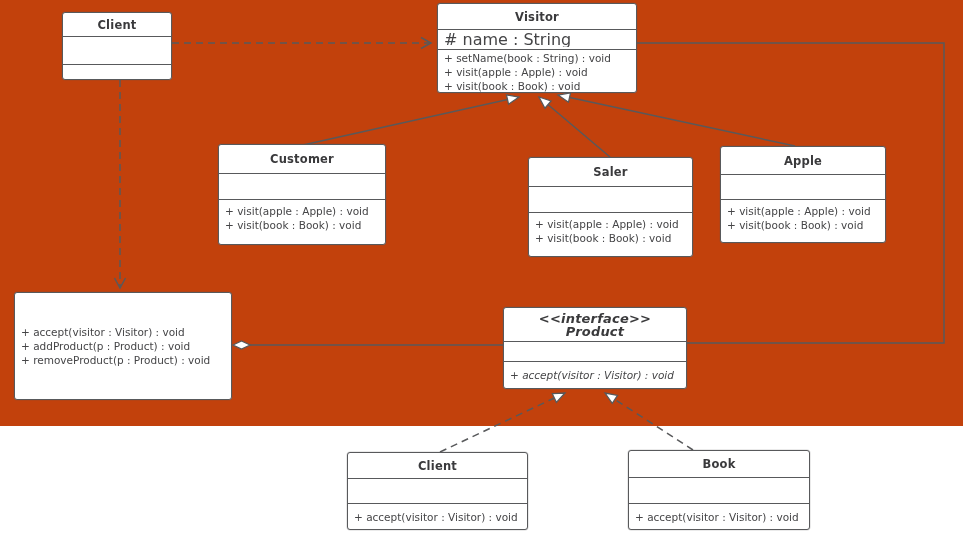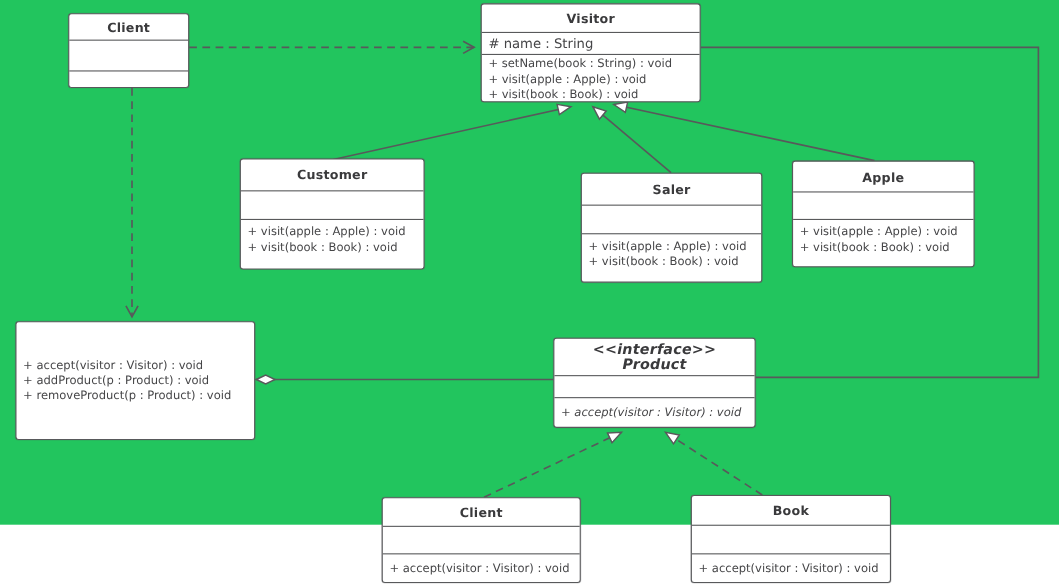--- a/index.html
+++ b/index.html
@@ -7,22 +7,22 @@
     padding: 0;
     width: 963px;
     height: 533px;
     background: #ffffff;
     font-family: "DejaVu Sans", sans-serif;
     overflow: hidden;
   }
   #canvas {
     position: relative;
     width: 963px;
-    height: 477px;
-    background: #22c55e;
+    height: 426px;
+    background: #c2410c;
   }
   #connectors {
     position: absolute;
     left: 0; top: 0;
     width: 963px; height: 533px;
     pointer-events: none;
   }
   .solid-line {
     stroke: #58595b;
     stroke-width: 1.5;
@@ -55,21 +55,21 @@
     color: #3a3a3c;
     letter-spacing: 0.2px;
     flex-shrink: 0;
   }
   .uml-attrs {
     border-bottom: 1.6px solid #58595b;
     display: flex;
     flex-direction: column;
     justify-content: center;
     padding: 1px 6px;
-    font-size: 12px;
+    font-size: 16px;
     line-height: 14px;
     color: #454547;
     flex-shrink: 0;
     box-sizing: border-box;
   }
   .uml-methods {
     flex: 1;
     display: flex;
     flex-direction: column;
     justify-content: center;

